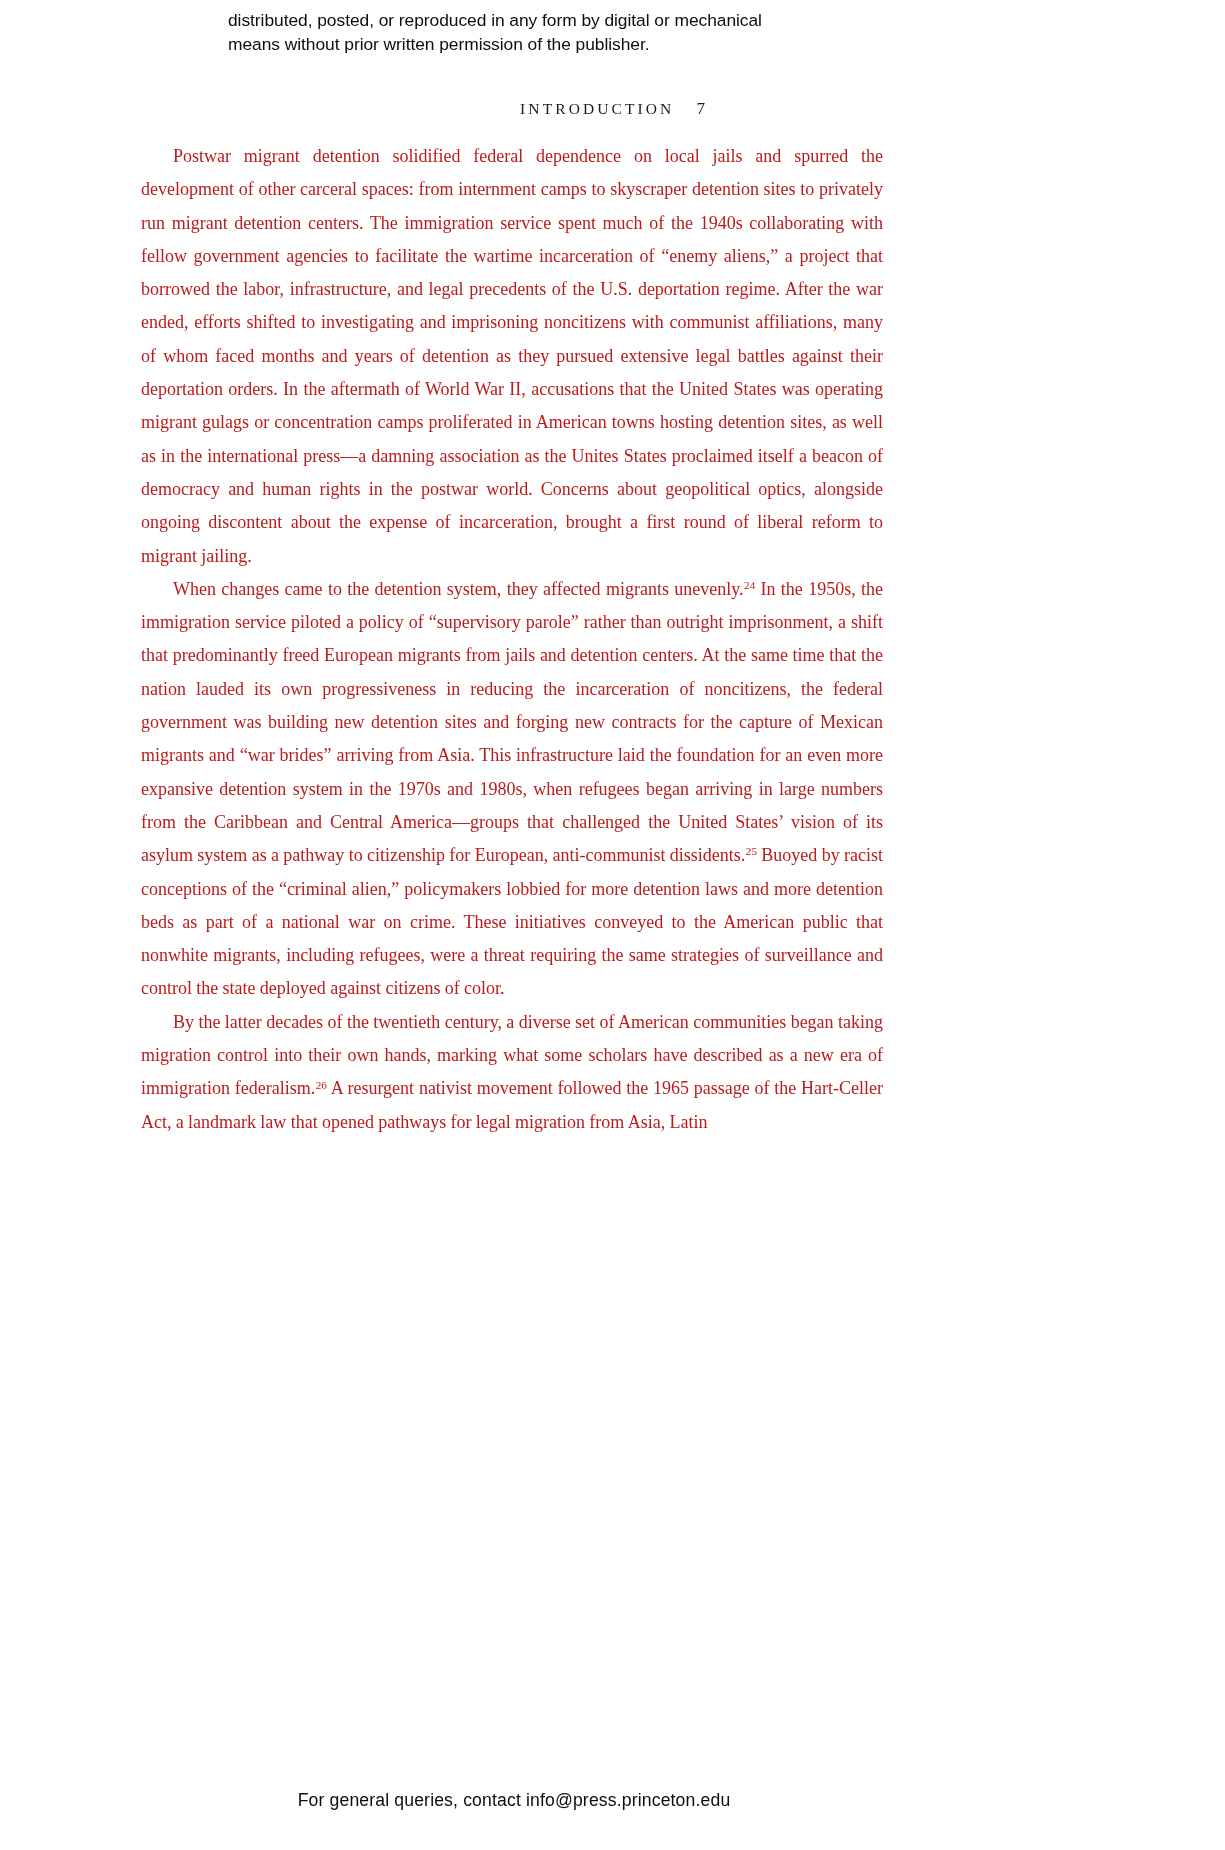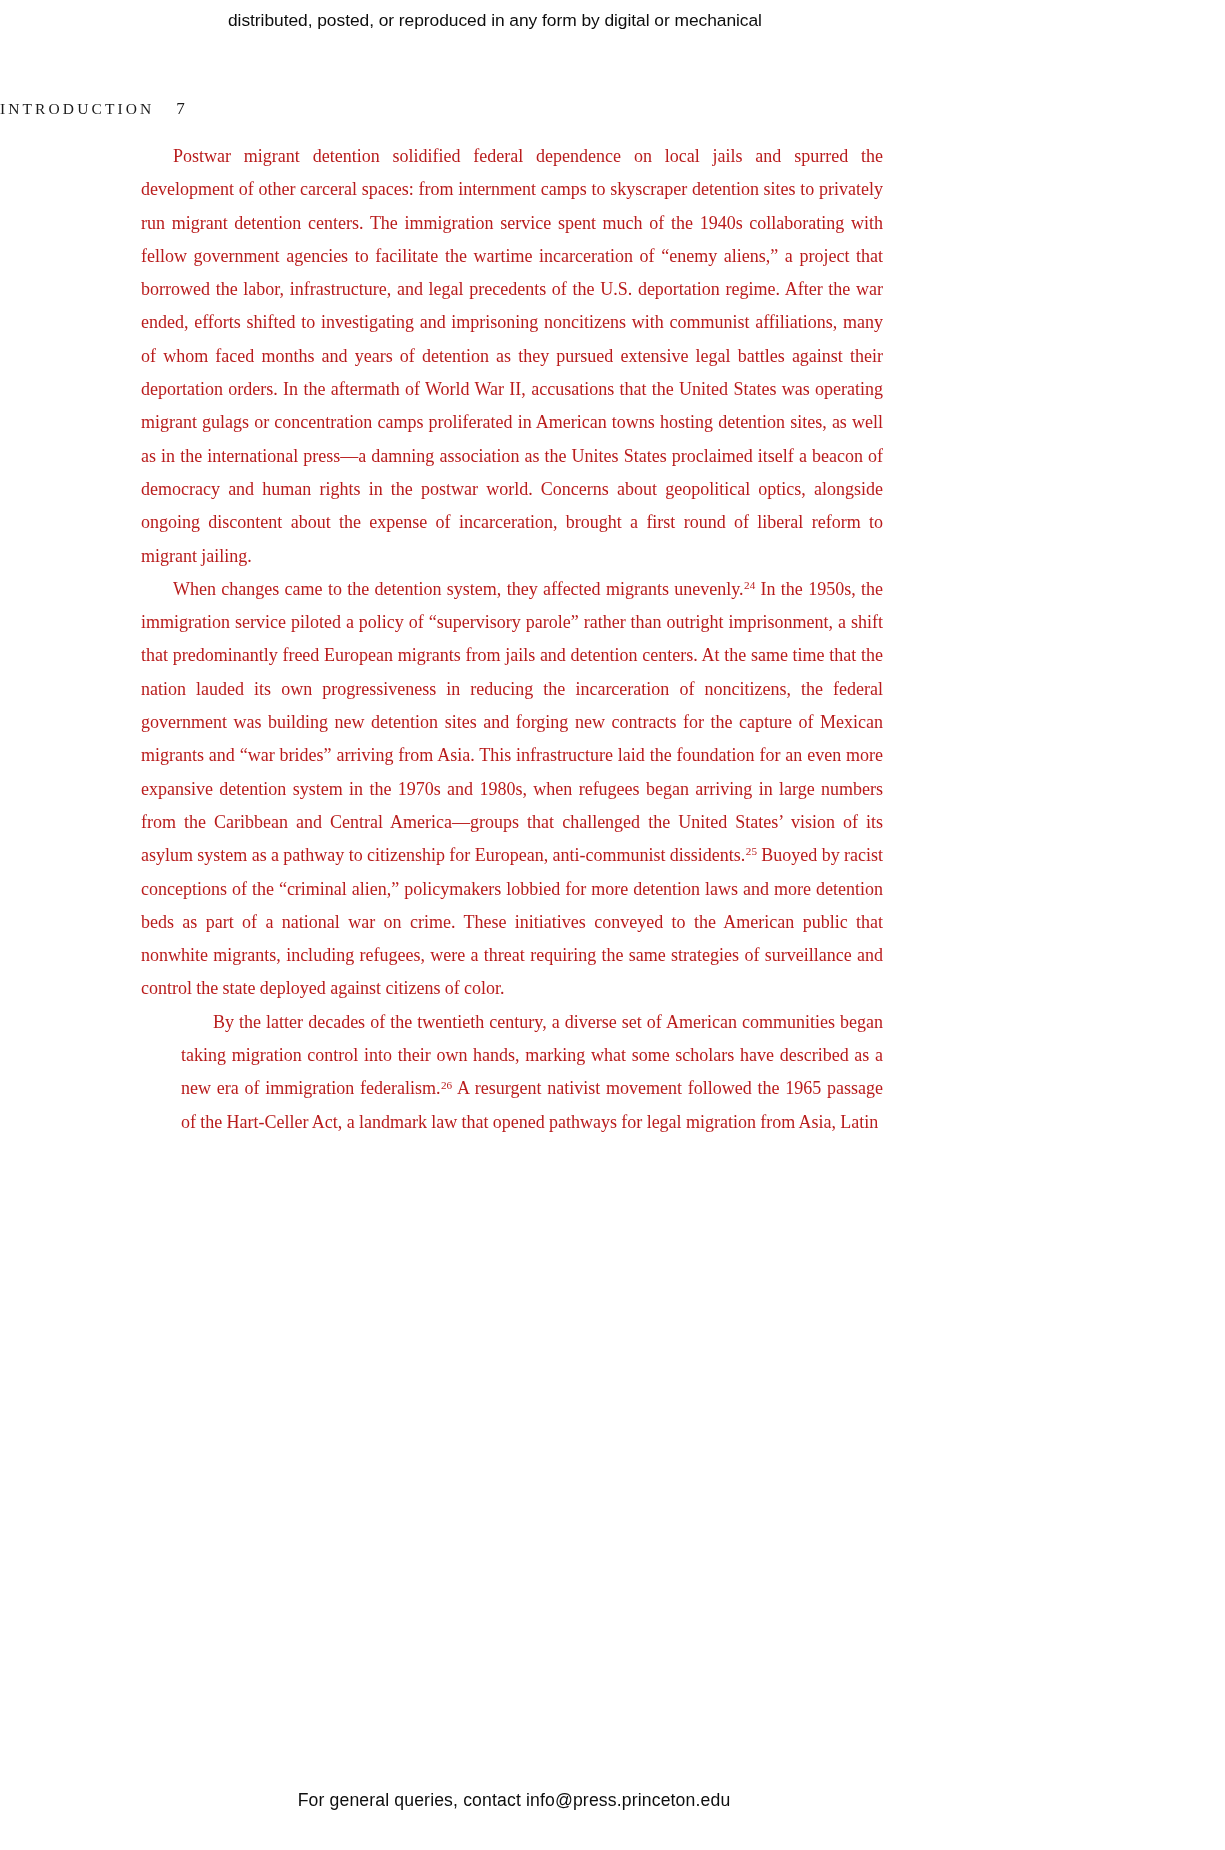--- a/index.html
+++ b/index.html
@@ -30,21 +30,21 @@
     letter-spacing: -0.05px;
   }
   .copyright-notice .cline { display: block; white-space: nowrap; }
 
   
   .running-head {
     position: absolute;
     left: 0;
     top: 99px;
     width: 1225px;
-    text-align: left;
+    text-align: center;
     font-family: "Liberation Serif", serif;
     font-size: 15.5px;
     color: #1a1a1a;
   }
   .running-head .rh-title {
     letter-spacing: 3.1px;
     font-variant: small-caps;
     text-transform: uppercase;
     font-size: 15.5px;
   }
@@ -68,21 +68,21 @@
     text-justify: inter-word;
     font-family: "Liberation Serif", serif;
     font-size: 18px;
     line-height: 33.3px;
     color: #b91c1c;
     text-indent: 32px;
     hyphens: manual;
     -webkit-hyphens: manual;
     word-spacing: -0.2px;
   }
-  p.body-para:last-child { text-align: justify; margin-left: 40px; }
+  p.body-para:last-child { text-align: justify; }
   sup.note {
     font-size: 0.62em;
     vertical-align: 0.52em;
     line-height: 0;
     margin-left: 0.5px;
   }
 
   
   .page-footer {
     position: absolute;
@@ -94,20 +94,21 @@
     font-size: 17.6px;
     color: #0d0d0d;
     letter-spacing: 0.15px;
   }
 </style>
 </head>
 <body>
 
 <div class="copyright-notice">
   <span class="cline">distributed, posted, or reproduced in any form by digital or mechanical</span>
+  <span class="cline">means without prior written permission of the publisher.</span>
 </div>
 
 <div class="running-head">
   <span class="rh-title">INTRODUCTION</span><span class="rh-page">7</span>
 </div>
 
 <div class="text-block">
 
   <p class="body-para"><span>Postwar migrant detention solidified federal dependence on local jails and spurred the development of other carceral spaces: from internment camps to skyscraper detention sites to privately run migrant detention centers. The immigration service spent much of the 1940s collaborating with fellow government agencies to facilitate the wartime incarceration of “enemy aliens,” a project that borrowed the labor, infrastructure, and legal precedents of the U.S. deportation regime. After the war ended, efforts shifted to investigating and imprisoning noncitizens with communist affiliations, many of whom faced months and years of detention as they pursued extensive legal battles against their deportation orders. In the aftermath of World War II, accusations that the United States was operating migrant gulags or concentration camps proliferated in American towns hosting detention sites, as well as in the international press—a damning association as the Unites States proclaimed itself a beacon of democracy and human rights in the postwar world. Concerns about geopolitical optics, alongside ongoing discontent about the expense of incarceration, brought a first round of liberal reform to migrant jailing.</span></p>
 

